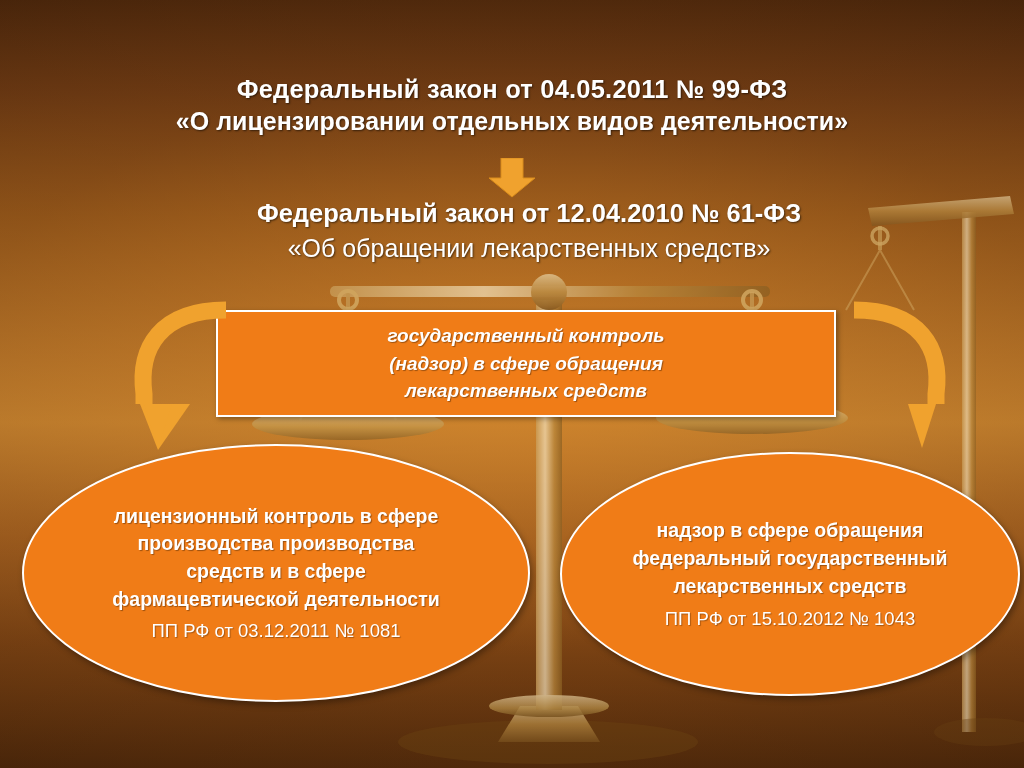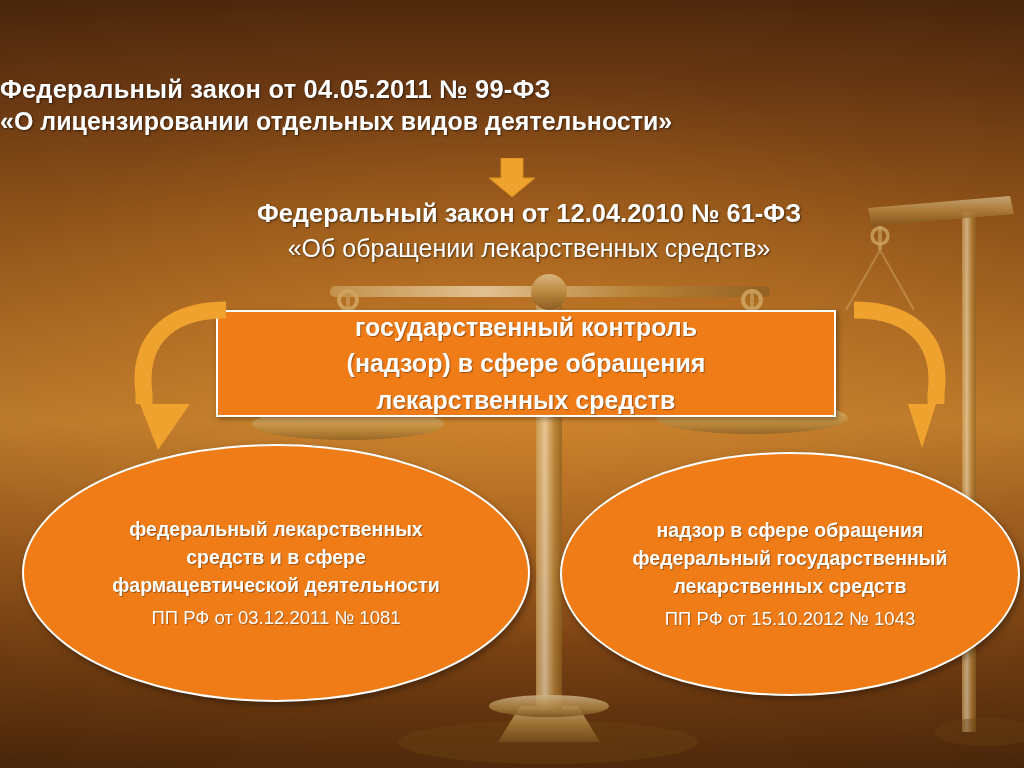--- a/index.html
+++ b/index.html
@@ -37,21 +37,21 @@
     width: 1024px; height: 768px;
     opacity: 0.75;
   }
 
   
   .title-block {
     position: absolute;
     left: 0;
     top: 74px;
     width: 1024px;
-    text-align: left;
+    text-align: center;
     color: #ffffff;
     text-shadow: 1px 1px 2px rgba(0,0,0,0.55);
   }
   .t-line1 {
     font-size: 25.5px;
     font-weight: bold;
     letter-spacing: 0.2px;
     line-height: 1.25;
   }
   .t-line2 {
@@ -94,29 +94,30 @@
   .center-box {
     position: absolute;
     left: 216px;
     top: 310px;
     width: 620px;
     height: 107px;
     background: #F07C17;
     border: 2px solid #ffffff;
     box-sizing: border-box;
     color: #ffffff;
-    font-size: 25px;
+    font-size: 19px;
     font-weight: bold;
     line-height: 1.45;
     text-align: center;
     display: flex;
     align-items: center;
     justify-content: center;
     text-shadow: 1px 1px 1px rgba(0,0,0,0.35);
     box-shadow: 2px 2px 5px rgba(0,0,0,0.35);
+    font-style: italic;
   }
 
   
   .arrow-left {
     position: absolute;
     left: 130px;
     top: 300px;
     width: 130px;
     height: 150px;
   }
@@ -249,21 +250,22 @@
     <path d="M42 104 L28 148 L14 104 Z" fill="#F0A22E"></path>
   </svg>
 
   <svg class="arrow-right" viewBox="0 0 130 150">
     <path d="M34 10 C100 10 122 48 116 94 L116 104" fill="none" stroke="#F0A22E" stroke-width="17" stroke-linecap="butt"></path>
     <path d="M88 104 L102 148 L116 104 Z" fill="#F0A22E"></path>
   </svg>
 
   <div class="ellipse ellipse-left">
     <div class="ell-main">
-      <div>федеральный лекарственных</div>
+      <div>лицензионный контроль в сфере</div>
+      <div>производства производства</div>
       <div>средств и в сфере</div>
       <div>фармацевтической деятельности</div>
     </div>
     <div class="ell-sub">ПП РФ от 03.12.2011 № 1081</div>
   </div>
 
   <div class="ellipse ellipse-right">
     <div class="ell-main">
       <div>надзор в сфере обращения</div>
       <div>федеральный государственный</div>

